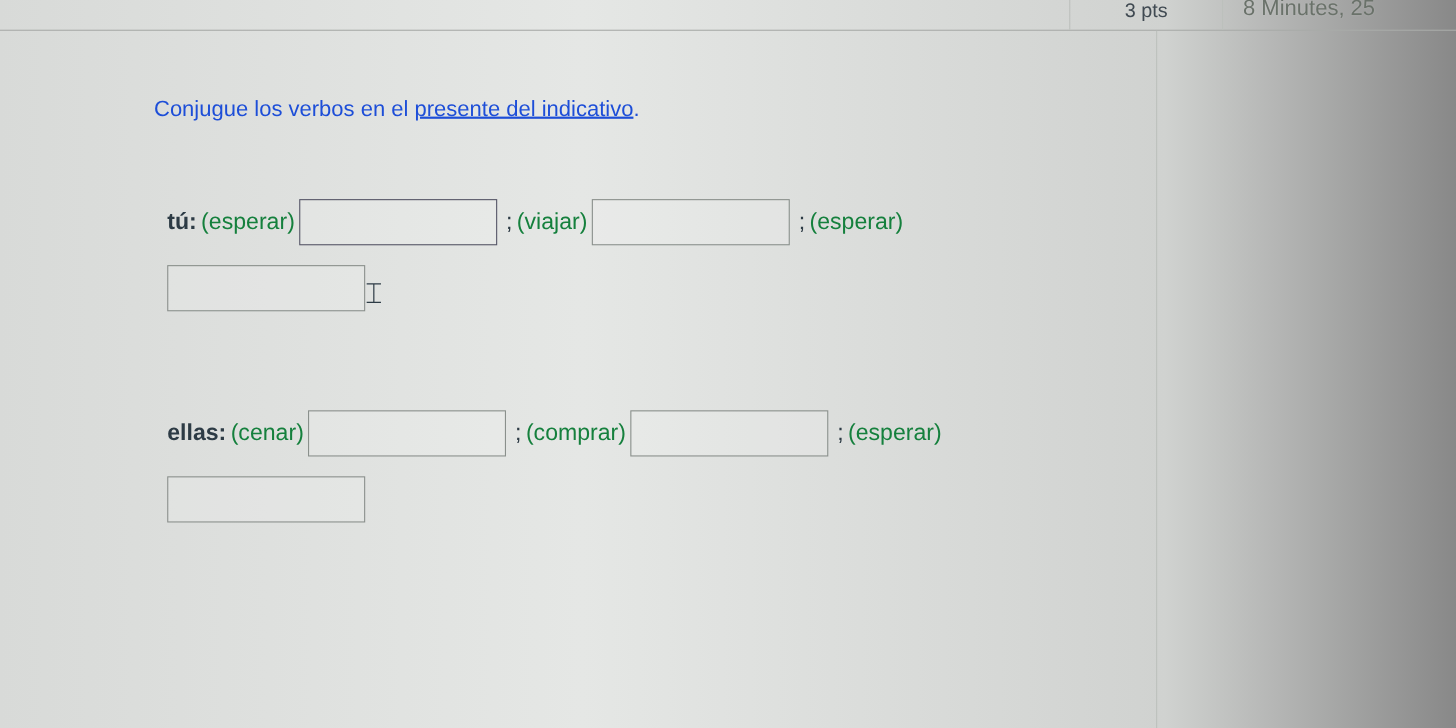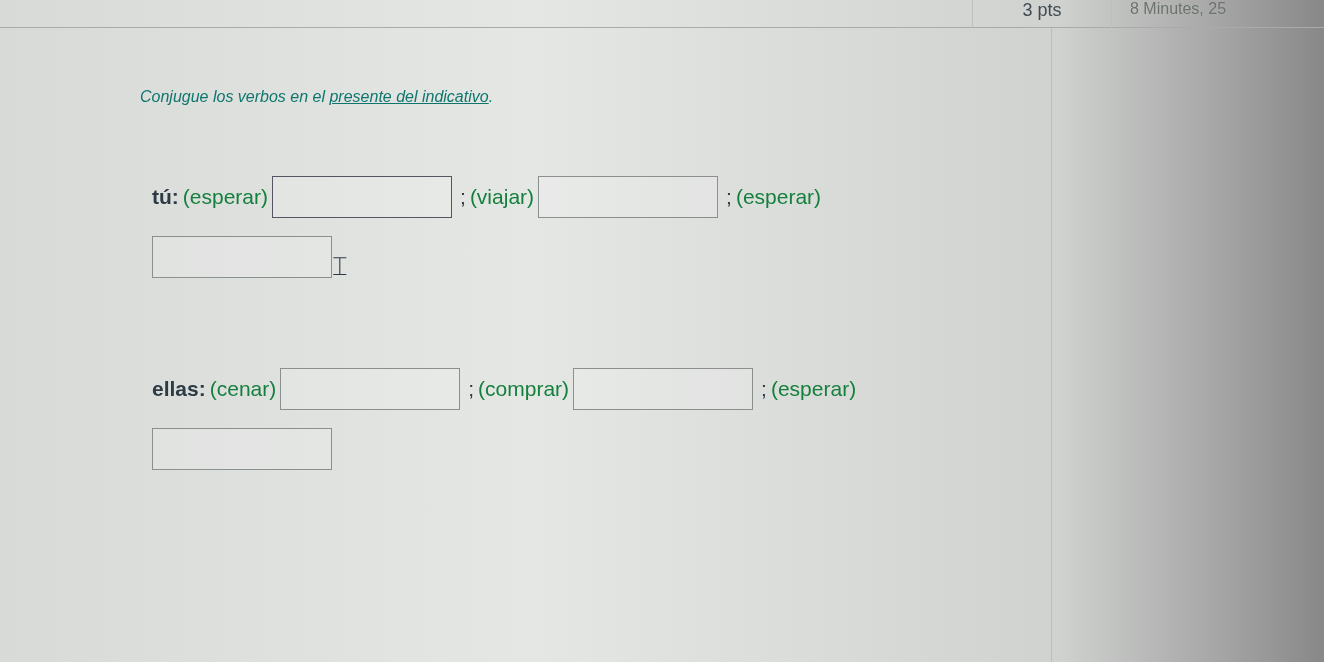--- a/index.html
+++ b/index.html
@@ -17,21 +17,21 @@
     }
     .page {
       width: 100%;
       height: 100%;
       position: relative;
     }
     .header-bar {
       display: flex;
       width: 100%;
       height: 28px;
-      align-items: center;
+      align-items: flex-end;
       border-bottom: 1px solid #a8aba8;
     }
     .header-left {
       flex: 1;
       padding-left: 145px;
       font-weight: 700;
       font-size: 18px;
       color: #2d3b45;
     }
     .points-cell {
@@ -40,45 +40,44 @@
       font-size: 18px;
       color: #404a52;
       border-left: 1px solid #bcc0bc;
       border-right: 1px solid #bcc0bc;
       height: 28px;
       line-height: 20px;
     }
     .timer-cell {
       width: 212px;
       padding-left: 18px;
-      font-size: 16px;
+      font-size: 20px;
       color: #6a726a;
       height: 28px;
       line-height: 18px;
       text-shadow: 0 0 2px rgba(255,255,255,.2);
     }
     .main-block {
       display: flex;
       width: 100%;
     }
     .question-panel {
       flex: 1;
       margin-left: 100px;
       border-right: 1px solid #bcc0bc;
       padding: 60px 40px 40px 40px;
       min-height: 634px;
     }
     .right-col {
       width: 272px;
     }
     .instruction {
-      font-size: 16px;
-      color: #0f766e;
+      font-size: 20px;
+      color: #1d4ed8;
       margin-bottom: 70px;
-      font-style: italic;
     }
     .underline {
       text-decoration: underline;
     }
     .row-group {
       margin-bottom: 90px;
       margin-left: 12px;
     }
     .line {
       display: flex;

